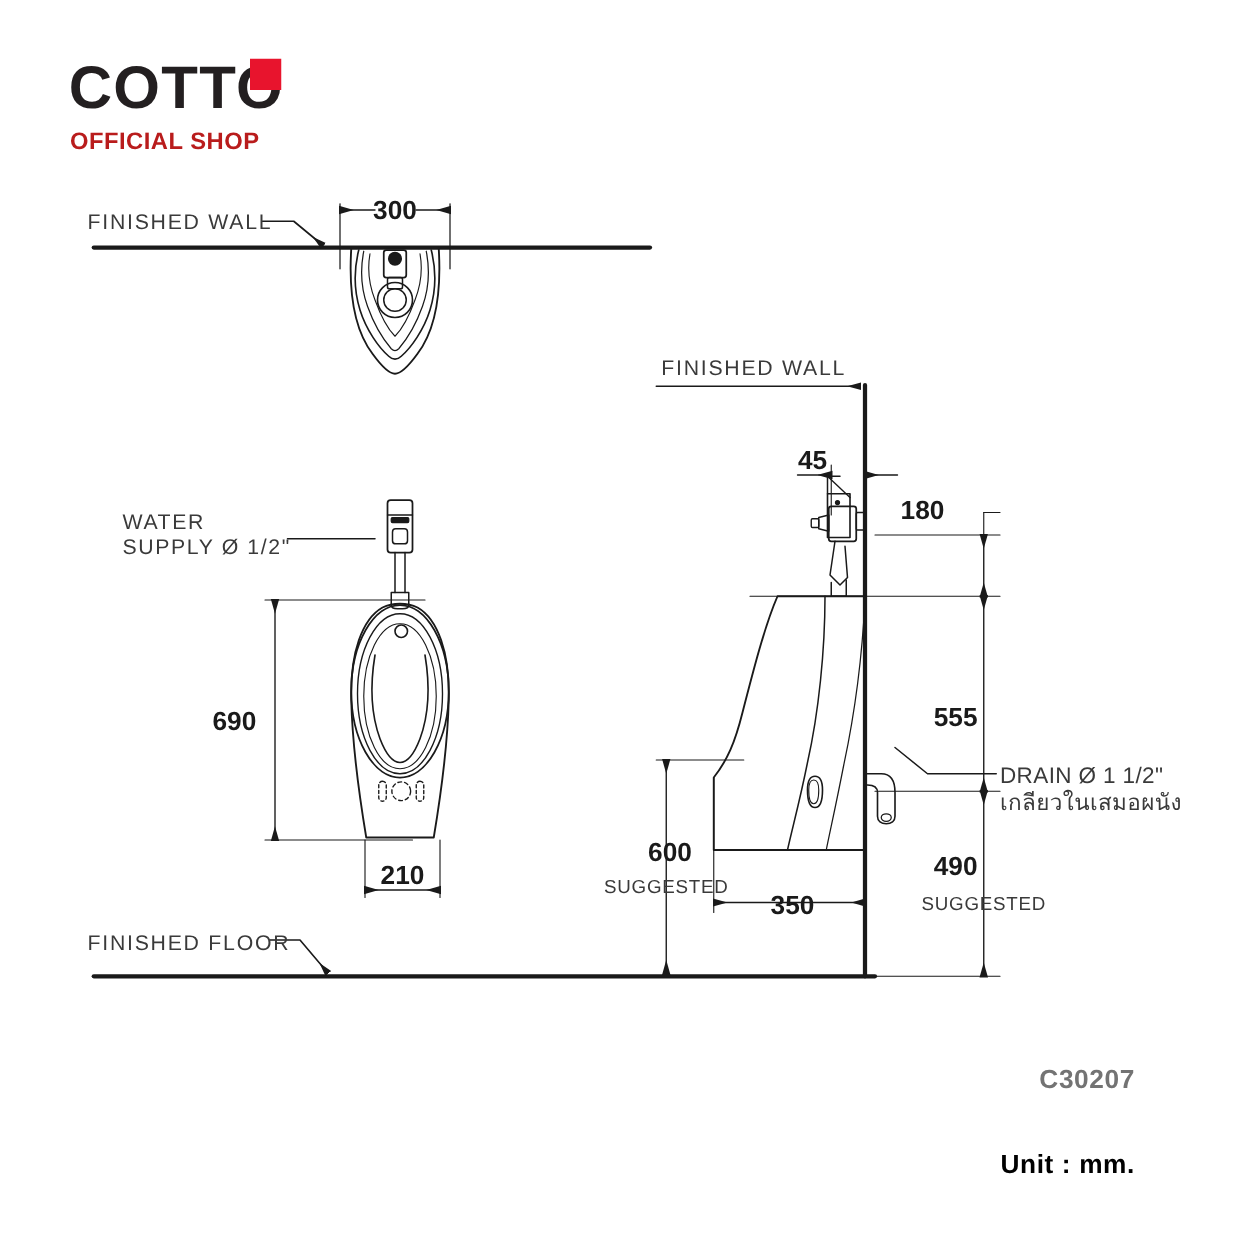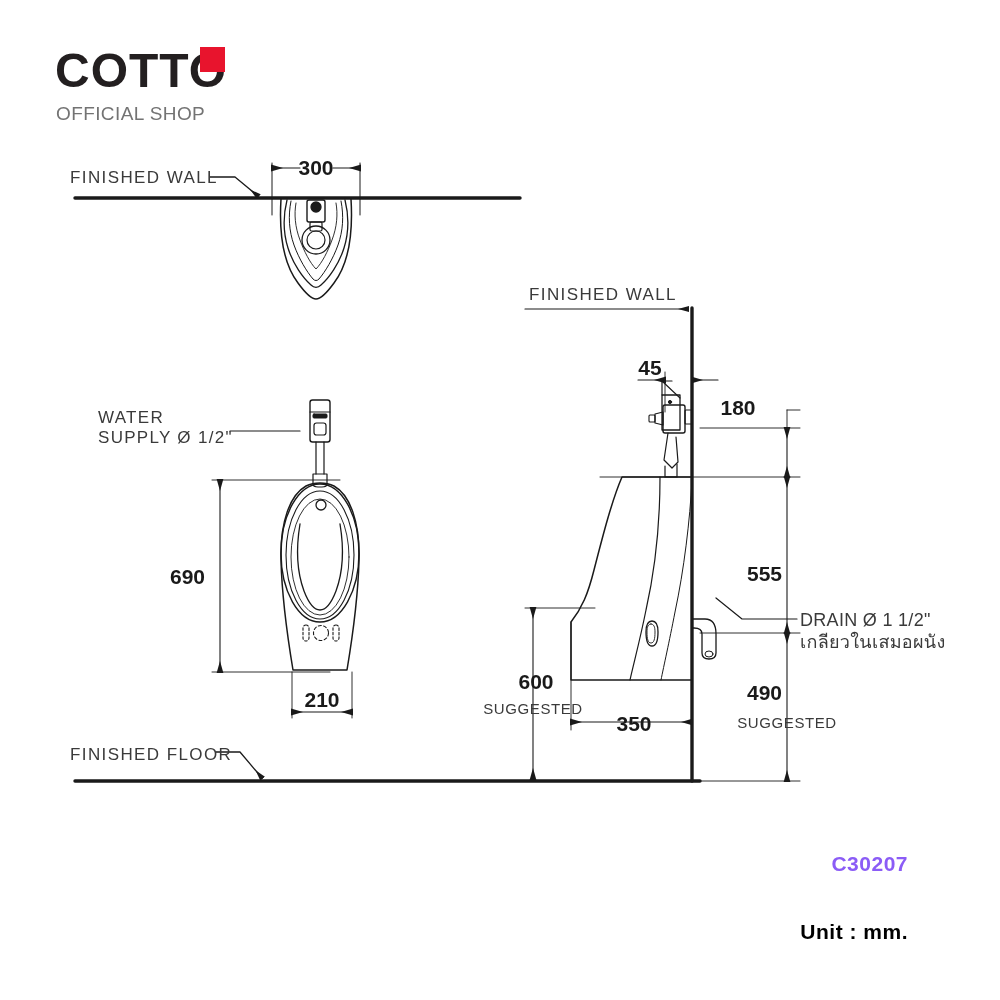--- a/index.html
+++ b/index.html
@@ -48,33 +48,33 @@
     top: 2px;
     width: 25px;
     height: 25px;
     background: #e8142d;
   }
   .logo-sub {
     position: absolute;
     left: 1px;
     top: 58px;
     font-family: "Liberation Sans", sans-serif;
-    font-weight: normal;
+    font-weight: bold;
     font-size: 19px;
     letter-spacing: 0.4px;
-    color: #737373;
+    color: #b91c1c;
   }
   .model-no {
     position: absolute;
     right: 92px;
     top: 852px;
     font-family: "Liberation Sans", sans-serif;
     font-weight: bold;
     font-size: 21px;
-    color: #8b5cf6;
+    color: #737373;
     letter-spacing: 0.5px;
   }
   .unit-label {
     position: absolute;
     right: 92px;
     top: 920px;
     font-family: "Liberation Sans", sans-serif;
     font-weight: bold;
     font-size: 21px;
     color: #000000;

